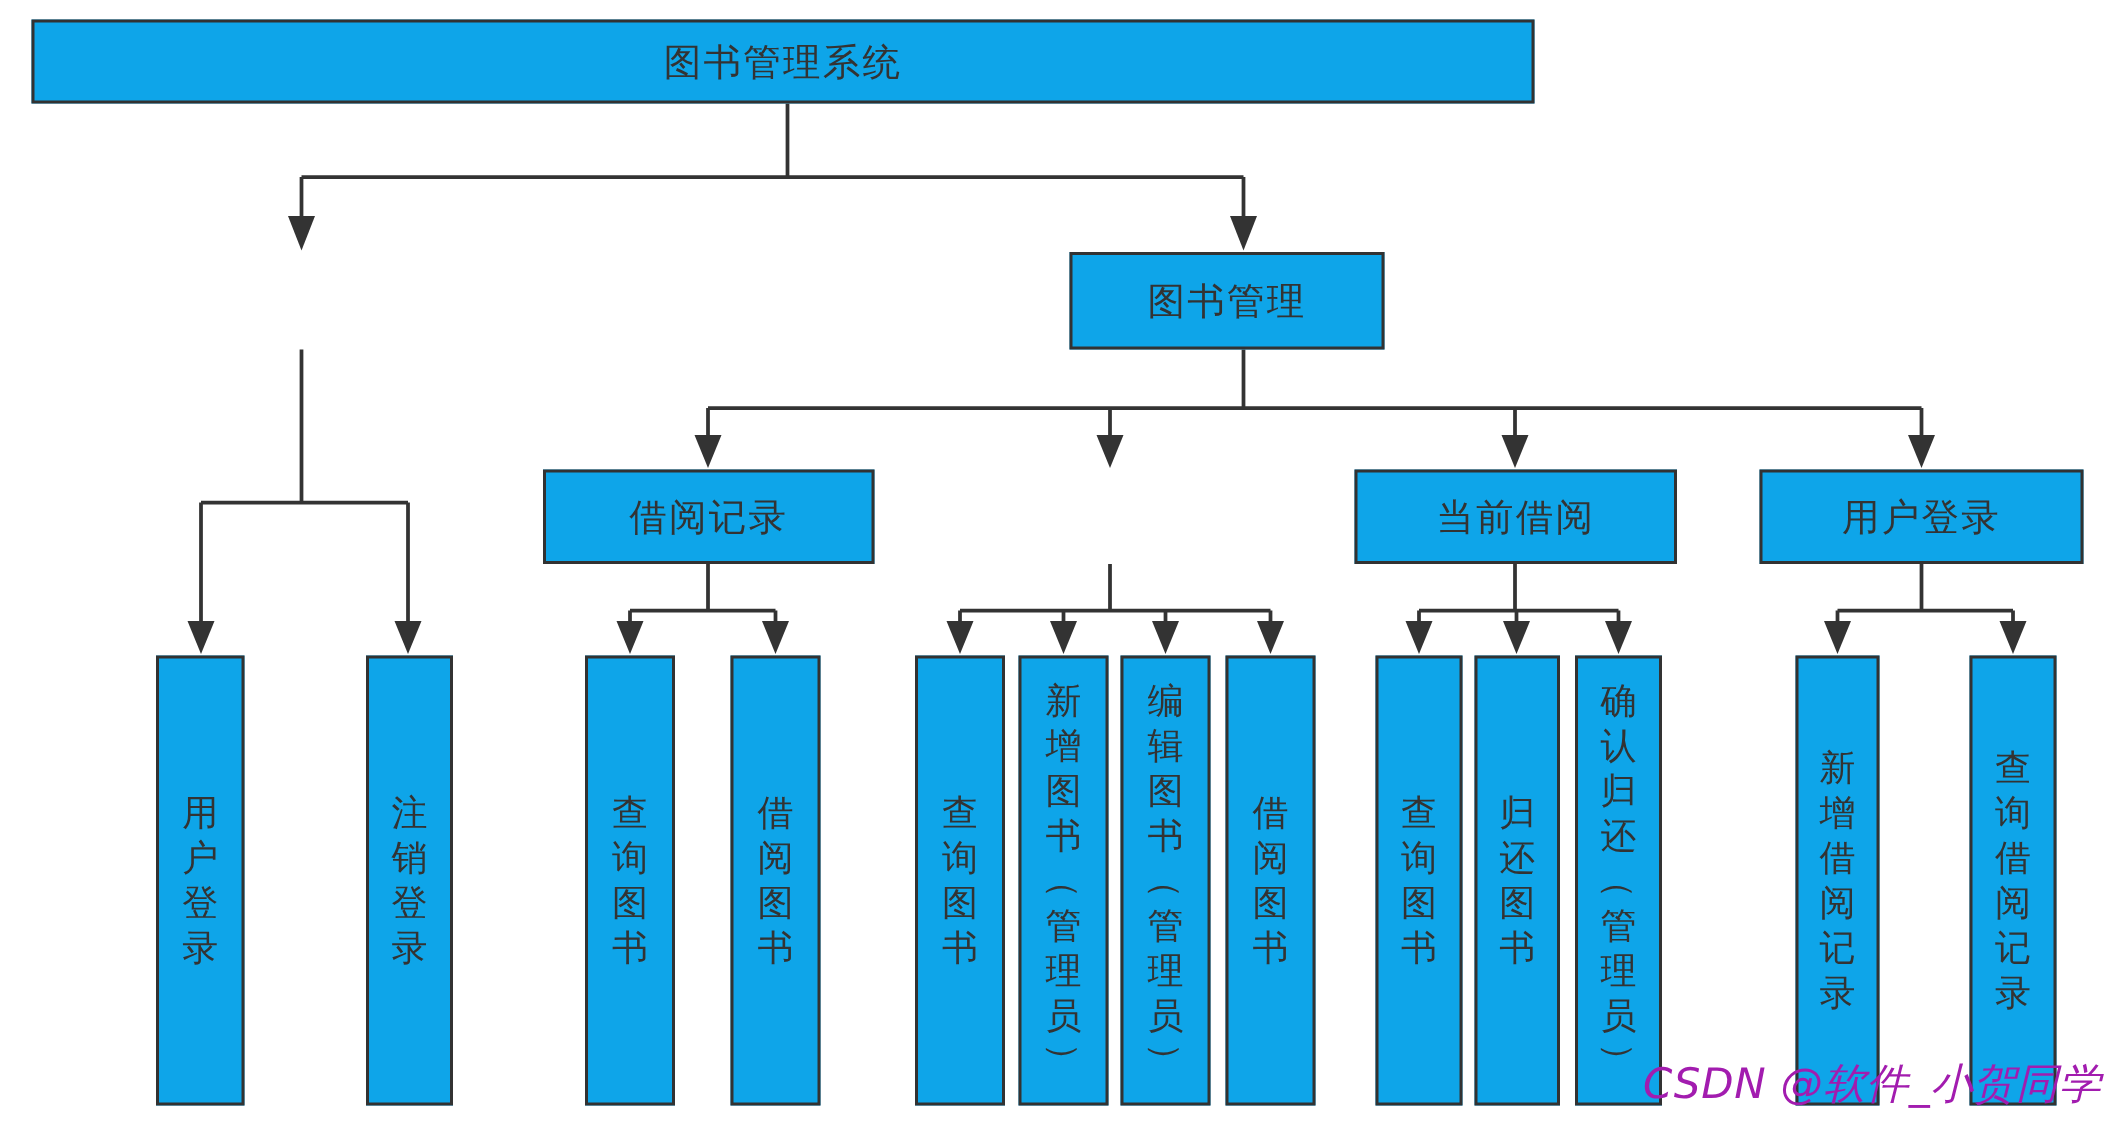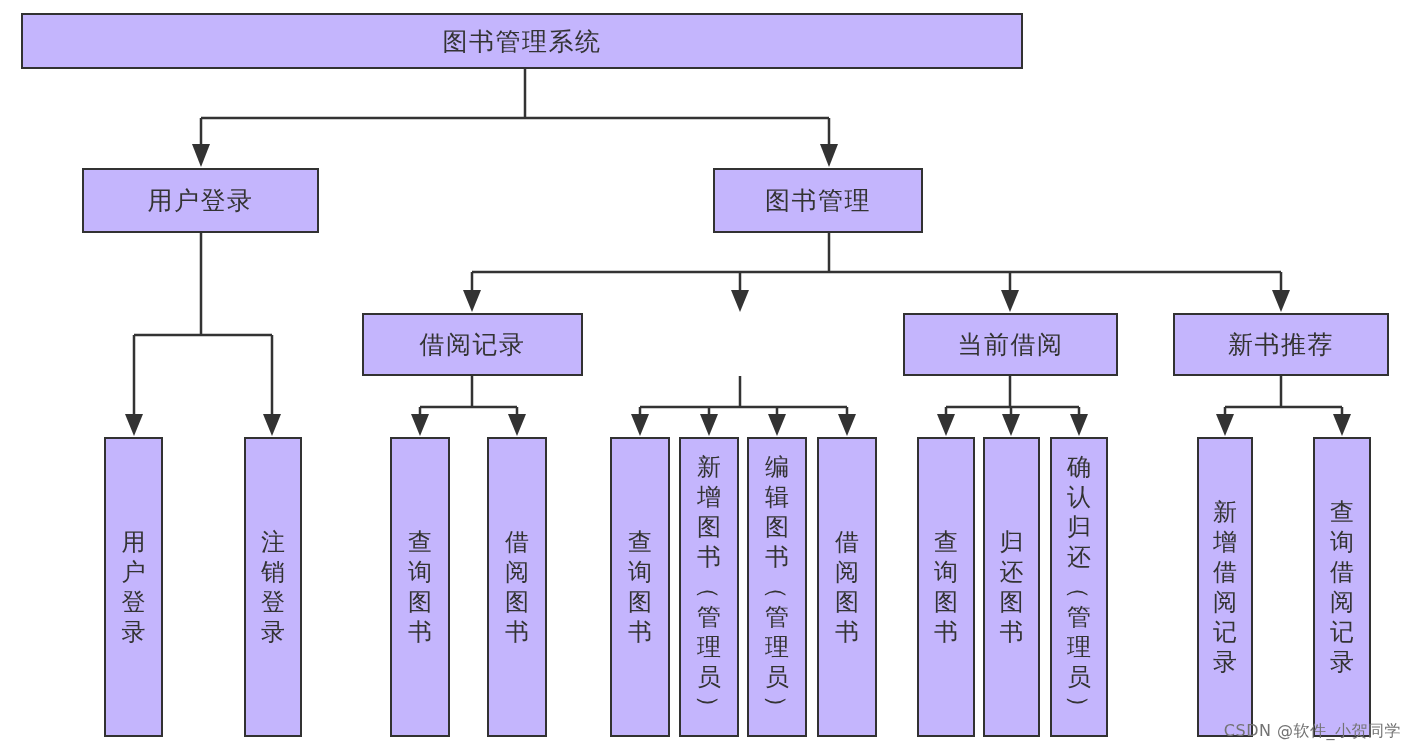--- a/index.html
+++ b/index.html
@@ -13,39 +13,40 @@
   svg.connectors {
     position:absolute; left:0; top:0; width:1405px; height:747px;
     z-index:1;
   }
   svg.connectors path { stroke:#333333; stroke-width:2.5; fill:none; }
   svg.connectors polygon { fill:#333333; stroke:none; }
   .node {
     position:absolute;
     box-sizing:border-box;
     border:2.5px solid #323232;
-    background:#c4b5fd;
+    background:#0ea5e9;
     color:#333333;
     display:flex;
     align-items:center;
     justify-content:center;
     z-index:2;
   }
   .h-label { font-size:25px; letter-spacing:1.5px; white-space:nowrap; }
   .leaf { flex-direction:column; }
   .vchar { display:block; line-height:30px; font-size:24px; text-align:center; }
   .vparen { transform:rotate(90deg); }
   .watermark {
     position:absolute;
     right:4px; bottom:5px;
-    font-size:16px;
+    font-size:28px;
     letter-spacing:0.5px;
-    color:#737373;
+    color:#a21caf;
     z-index:5;
     white-space:nowrap;
+    font-style:italic;
   }
 </style>
 </head>
 <body>
 
 <div class="canvas">
 
   <svg class="connectors" viewBox="0 0 1405 747" xmlns="http://www.w3.org/2000/svg">
 
     <g>
@@ -93,35 +94,32 @@
       <path d="M1281,376 V407 M1225,407 H1342 M1225,407 V416 M1342,407 V416"></path>
       <polygon points="1216,414 1234,414 1225,436"></polygon>
       <polygon points="1333,414 1351,414 1342,436"></polygon>
     </g>
   </svg>
 
   <div class="node" style="left:21px; top:13px; width:1002px; height:56px;">
     <span class="h-label">图书管理系统</span>
   </div>
 
-  <div class="node" style="left:82px; top:168px; width:237px; height:65px;">
-    <span class="h-label">用户登录</span>
-  </div>
   <div class="node" style="left:713px; top:168px; width:210px; height:65px;">
     <span class="h-label">图书管理</span>
   </div>
 
   <div class="node" style="left:362px; top:313px; width:221px; height:63px;">
     <span class="h-label">借阅记录</span>
   </div>
   <div class="node" style="left:903px; top:313px; width:215px; height:63px;font-family:Liberation Serif, serif;">
     <span class="h-label">当前借阅</span>
   </div>
   <div class="node" style="left:1173px; top:313px; width:216px; height:63px;">
-    <span class="h-label">新书推荐</span>
+    <span class="h-label">用户登录</span>
   </div>
 
   <div class="node leaf" style="left:104px; top:437px; width:59px; height:300px;">
       <span class="vchar">用</span>
       <span class="vchar">户</span>
       <span class="vchar">登</span>
       <span class="vchar">录</span>
     </div>
   <div class="node leaf" style="left:244px; top:437px; width:58px; height:300px;">
       <span class="vchar">注</span>

